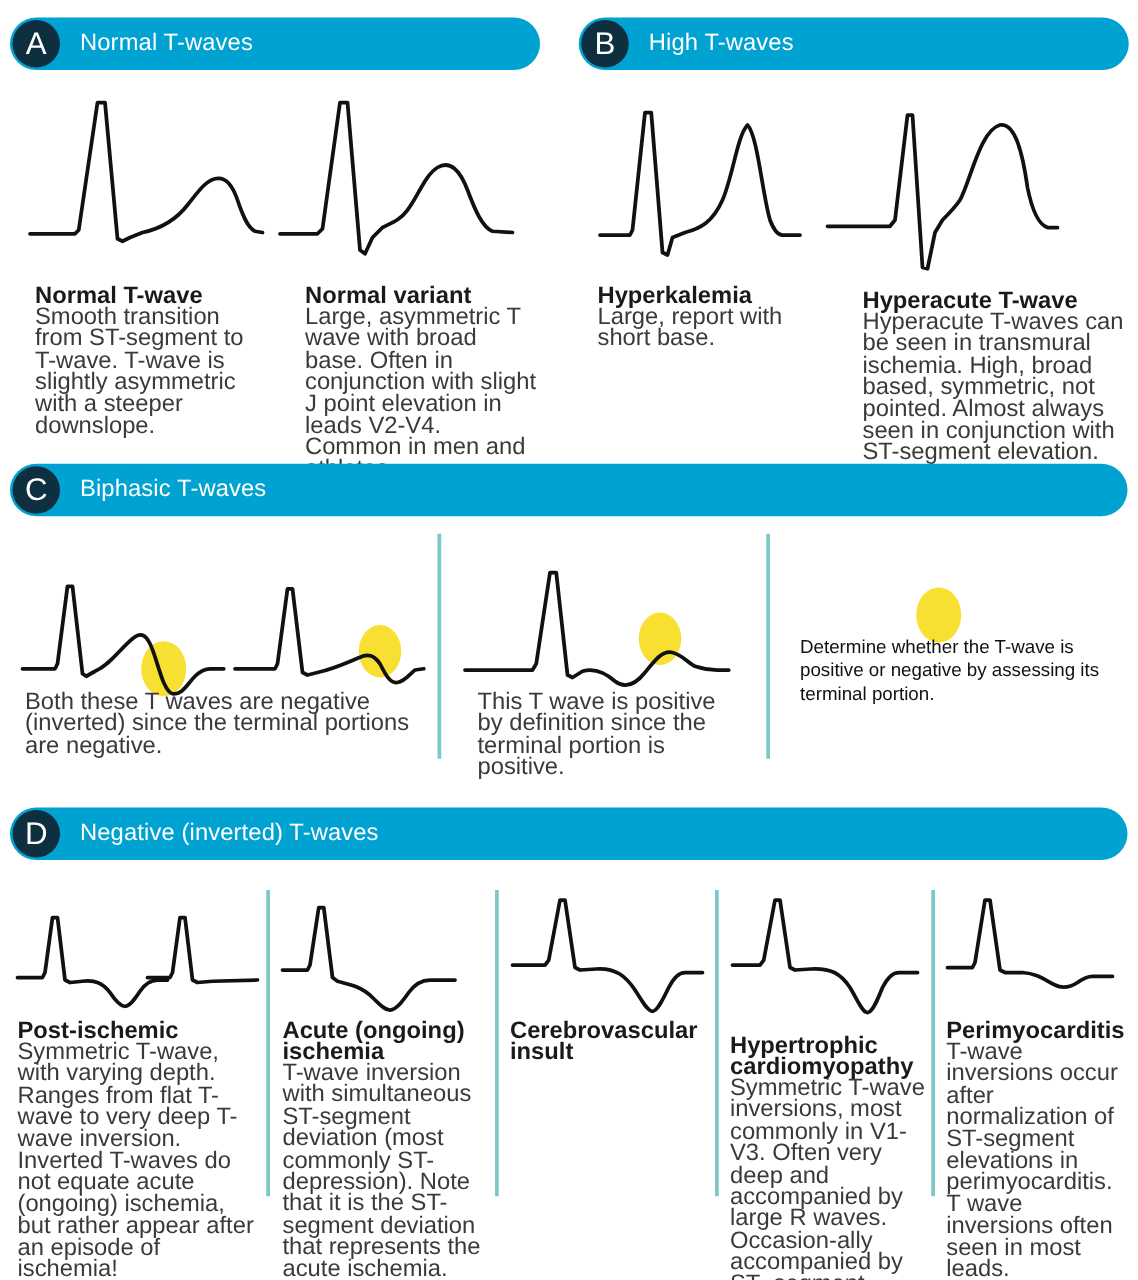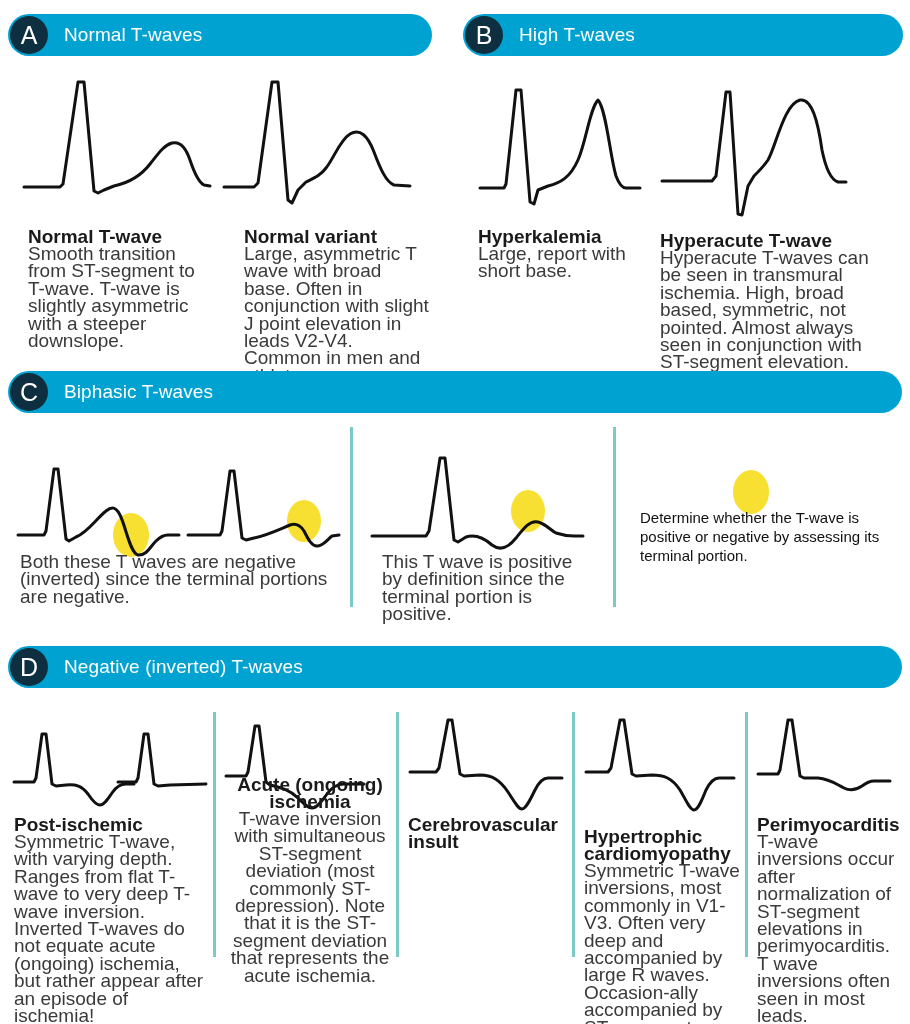--- a/index.html
+++ b/index.html
@@ -138,21 +138,21 @@
     <path d="M2,103 L52,103 L56,98 L66,14 L70,14 L78,136 L82,137 L88,108 L94,98
              C100,92 104,88 108,82 C116,68 124,26 140,22 C152,20 158,44 162,72
              C166,92 172,102 178,104 L186,104" fill="none" stroke="#111111" stroke-width="3" stroke-linecap="round" stroke-linejoin="round"></path>
   </svg>
 
   <div class="caption-block" style="left:478px;top:228px;width:170px;">
     <div class="cap-title">Hyperkalemia</div>
     <div class="cap-body">Large, report with short base.</div>
   </div>
 
-  <div class="caption-block" style="left:660px;top:232px;width:218px;">
+  <div class="caption-block" style="left:690px;top:232px;width:218px;">
     <div class="cap-title">Hyperacute T-wave</div>
     <div class="cap-body">Hyperacute T-waves can be seen in transmural ischemia. High, broad based, symmetric, not pointed. Almost always seen in conjunction with ST-segment elevation.</div>
   </div>
 
   <div class="section" style="top:371px;left:0;width:910px;">
     <div class="header-bar full">
       <div class="badge">C</div>
       <div class="header-title">Biphasic T-waves</div>
     </div>
   </div>
@@ -235,21 +235,21 @@
   <svg class="ecg" style="position:absolute;left:756px;top:710px;" width="140" height="92" viewBox="0 0 140 92">
     <path d="M2,64 L22,64 L24,60 L32,10 L36,10 L44,66 L48,68 L62,68
              C74,69 80,74 88,78 C94,81 100,80 106,76 C110,73 114,71 118,71 L134,71" fill="none" stroke="#111111" stroke-width="3" stroke-linecap="round" stroke-linejoin="round"></path>
   </svg>
 
   <div class="caption-block" style="left:14px;top:816px;width:196px;">
     <div class="cap-title">Post-ischemic</div>
     <div class="cap-body">Symmetric T-wave, with varying depth. Ranges from flat T-wave to very deep T-wave inversion. Inverted T-waves do not equate acute (ongoing) ischemia, but rather appear after an episode of ischemia!</div>
   </div>
 
-  <div class="caption-block" style="left:226px;top:776px;width:168px;text-align:center;">
+  <div class="caption-block" style="left:226px;top:816px;width:168px;">
     <div class="cap-title">Acute (ongoing) ischemia</div>
     <div class="cap-body">T-wave inversion with simultaneous ST-segment deviation (most commonly ST-depression). Note that it is the ST-segment deviation that represents the acute ischemia.</div>
   </div>
 
   <div class="caption-block" style="left:408px;top:816px;width:160px;">
     <div class="cap-title">Cerebrovascular insult</div>
   </div>
 
   <div class="caption-block" style="left:584px;top:816px;width:160px;margin-top:12px;">
     <div class="cap-title">Hypertrophic cardiomyopathy</div>

